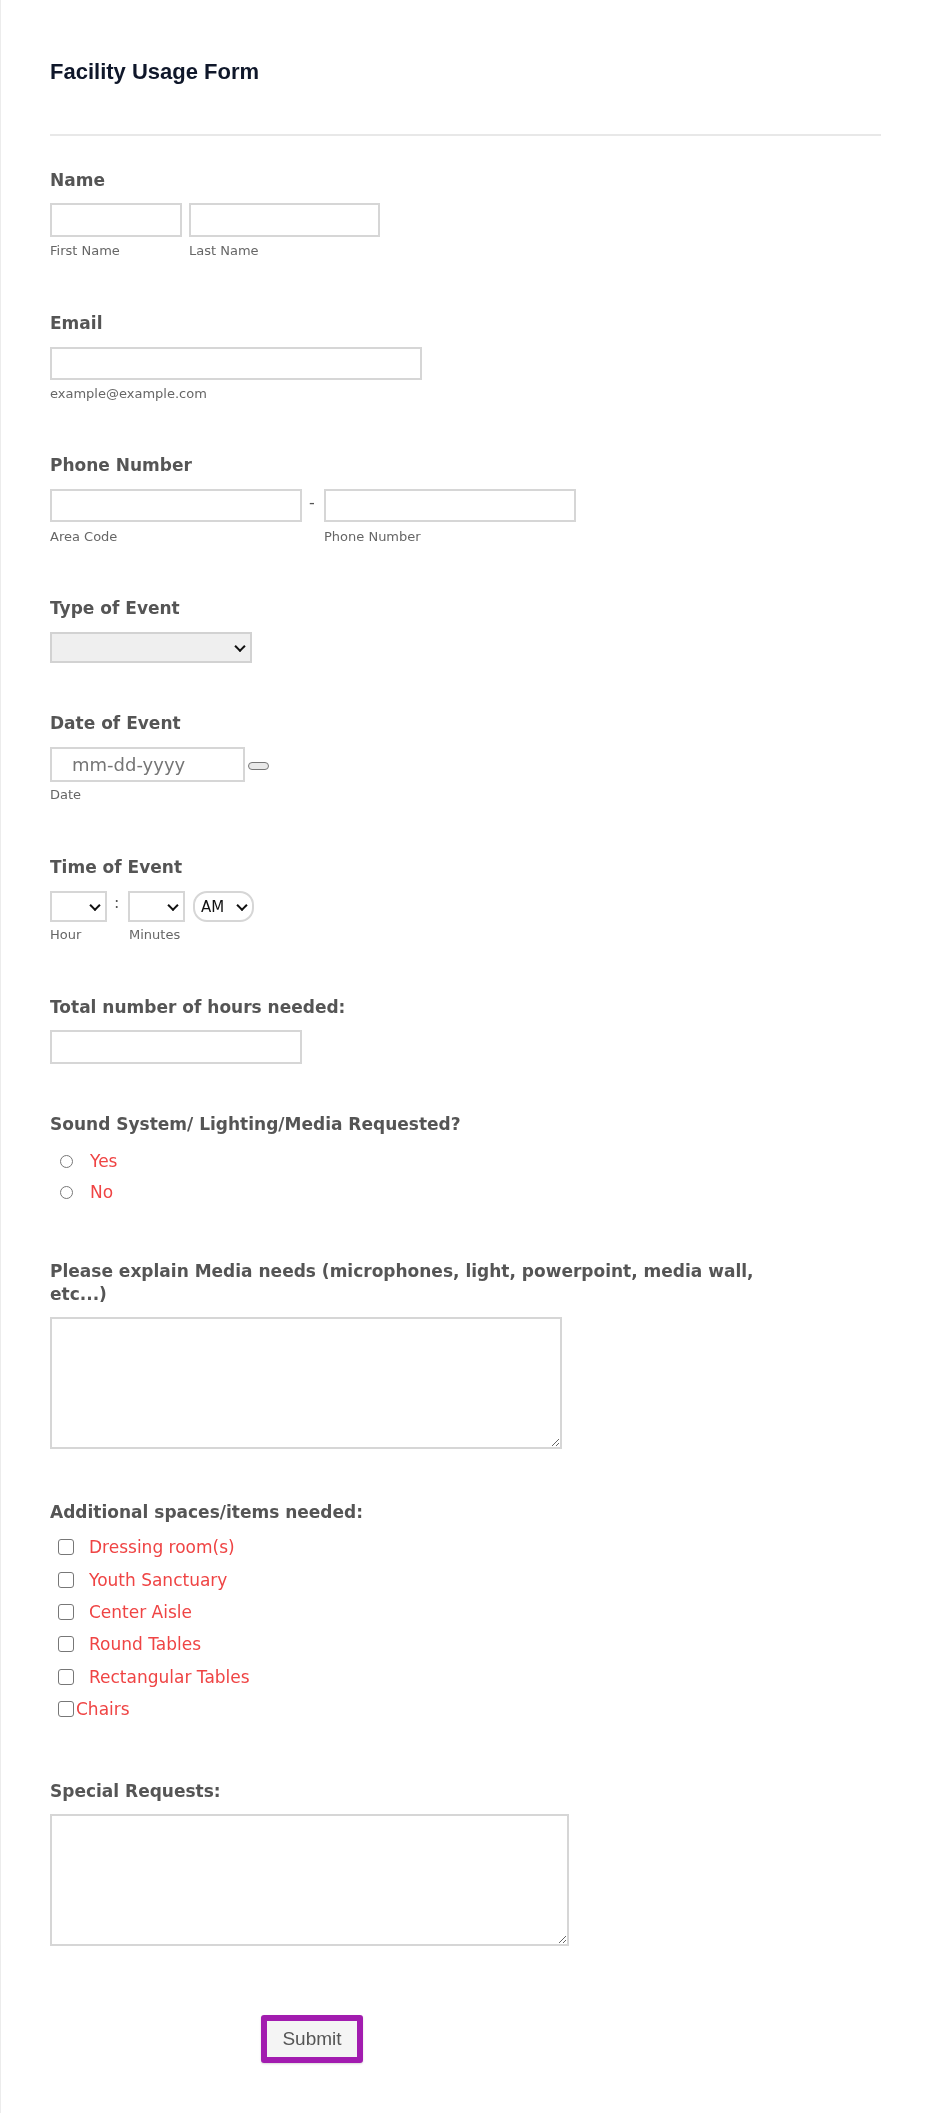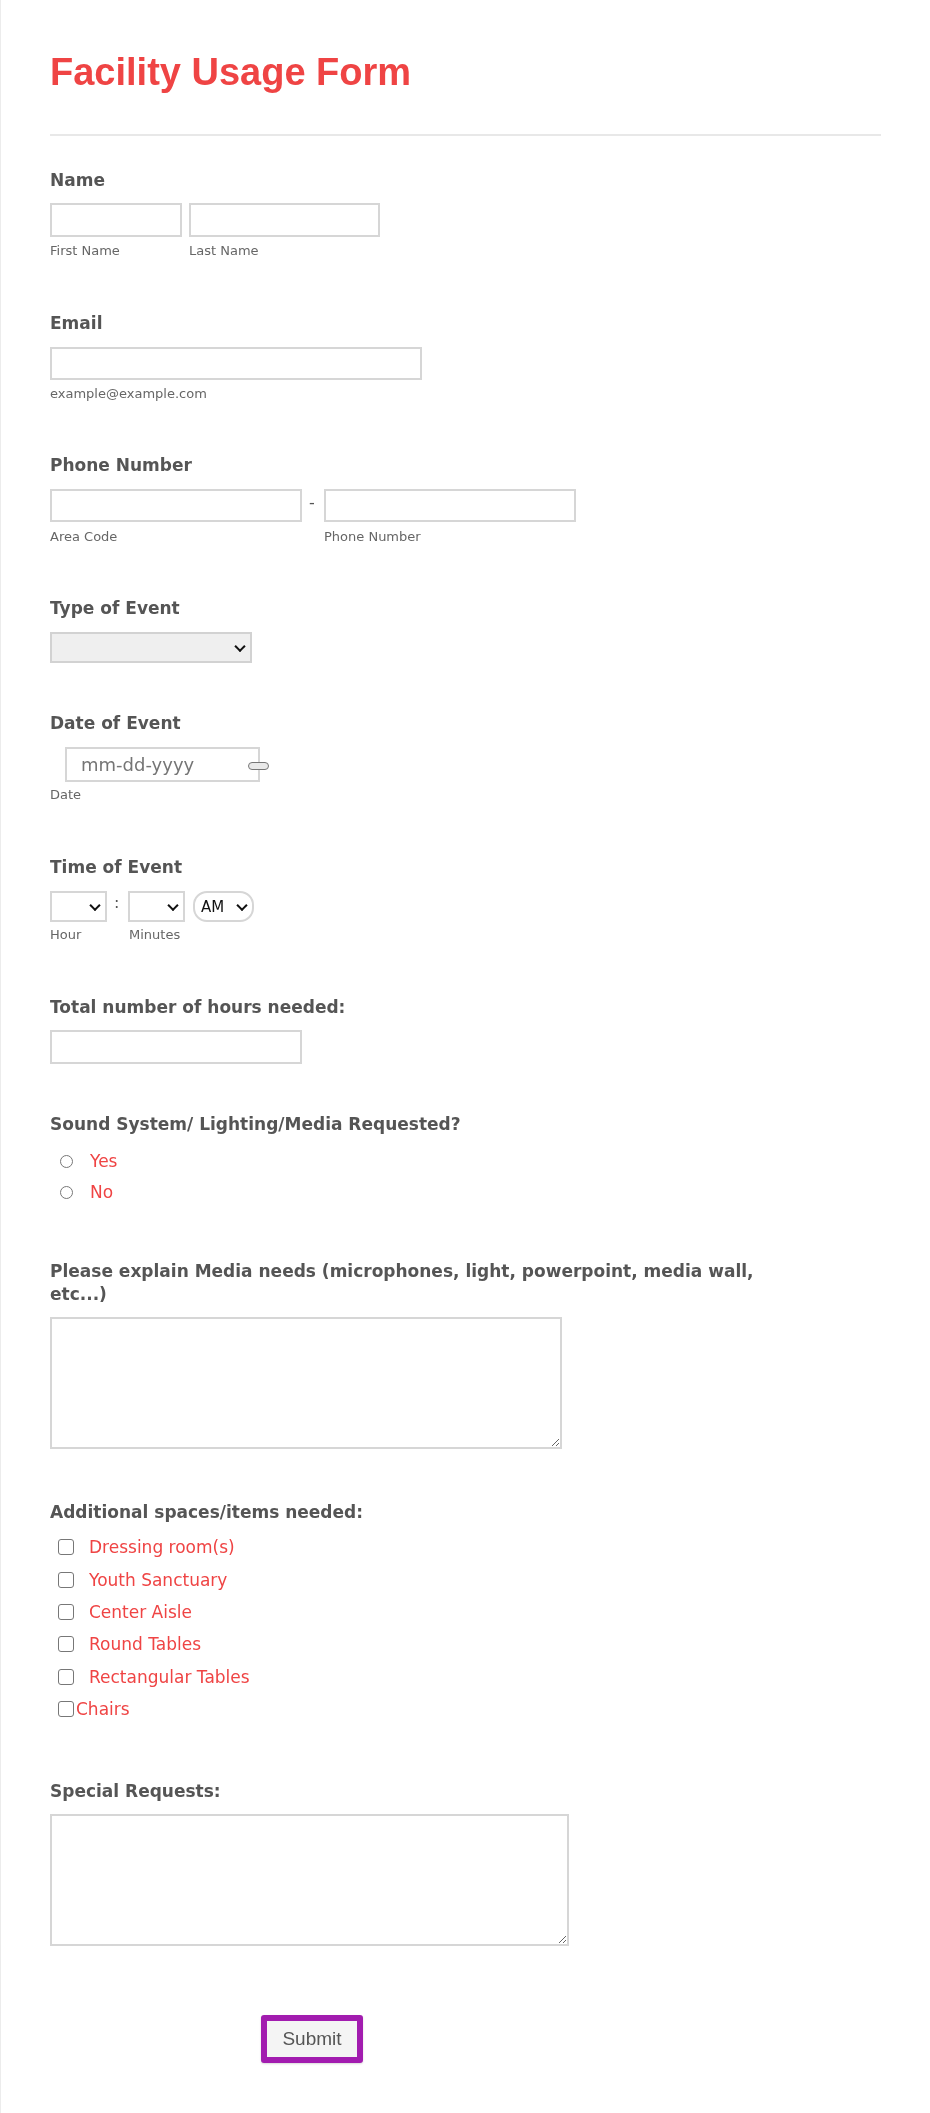--- a/index.html
+++ b/index.html
@@ -1,21 +1,21 @@
 <!DOCTYPE html>
 <html><head>
 <meta charset="utf-8">
 <style>
   html, body { margin: 0; padding: 0; background: #ffffff; }
   body { width: 930px; height: 2113px; position: relative; overflow: hidden;
          font-family: "DejaVu Sans", sans-serif; color: #555555; }
   .edge { position: absolute; left: 0; top: 0; width: 1px; height: 2113px; background: #ececec; }
   .abs { position: absolute; }
   .title { left: 50px; top: 54px; font-family: "Liberation Sans", sans-serif; font-weight: bold;
-           font-size: 38px; color: #ef4444; white-space: nowrap; line-height: 36px; }
+           font-size: 22px; color: #0f172a; white-space: nowrap; line-height: 36px; }
   .hr { left: 50px; top: 134px; width: 831px; height: 2px; background: #e8e8e8; }
   .label { font-family: "DejaVu Sans", sans-serif; font-weight: bold; font-size: 17px;
            color: #555555; white-space: nowrap; line-height: 22px; }
   .sub { font-family: "DejaVu Sans", sans-serif; font-size: 13px; color: #666666;
          white-space: nowrap; line-height: 16px; }
   .inp { box-sizing: border-box; border: 2px solid #d6d6d6; background: #ffffff; margin: 0; padding: 0 6px;
          font-family: "DejaVu Sans", sans-serif; font-size: 16px; color: #555; outline: none; }
   .sel { box-sizing: border-box; border: 2px solid #d6d6d6; background: #ffffff; }
   .sel .chev { position: absolute; right: 6px; top: 50%; width: 6px; height: 6px;
                border-right: 2.5px solid #111; border-bottom: 2.5px solid #111;
@@ -63,21 +63,21 @@
 <div class="abs sub" style="left:50px; top:529px;">Area Code</div>
 <div class="abs sub" style="left:324px; top:529px;">Phone Number</div>
 
 <div class="abs label" style="left:50px; top:597px;">Type of Event</div>
 <div class="abs sel sel-gray" style="left:50px; top:632px; width:202px; height:31px;">
   <span class="val"></span>
   <span class="chev"></span>
 </div>
 
 <div class="abs label" style="left:50px; top:712px;">Date of Event</div>
-<input class="abs inp ph" style="left: 50px; top: 747px; width: 195px; height: 35px; font-size: 18px; padding: 0px 14px; margin-left: 15px;" placeholder="mm-dd-yyyy">
+<input class="abs inp ph" style="left: 50px; top: 747px; width: 195px; height: 35px; font-size: 18px; padding: 0px 20px;" placeholder="mm-dd-yyyy">
 <div class="abs date-btn"></div>
 <div class="abs sub" style="left:50px; top:787px;">Date</div>
 
 <div class="abs label" style="left:50px; top:856px;">Time of Event</div>
 <div class="abs sel" style="left:50px; top:891px; width:57px; height:31px;">
   <span class="val"></span>
   <span class="chev"></span>
 </div>
 <div class="abs" style="left:114px; top:893px; font-size:16px; color:#555;">:</div>
 <div class="abs sel" style="left:128px; top:891px; width:57px; height:31px;">

